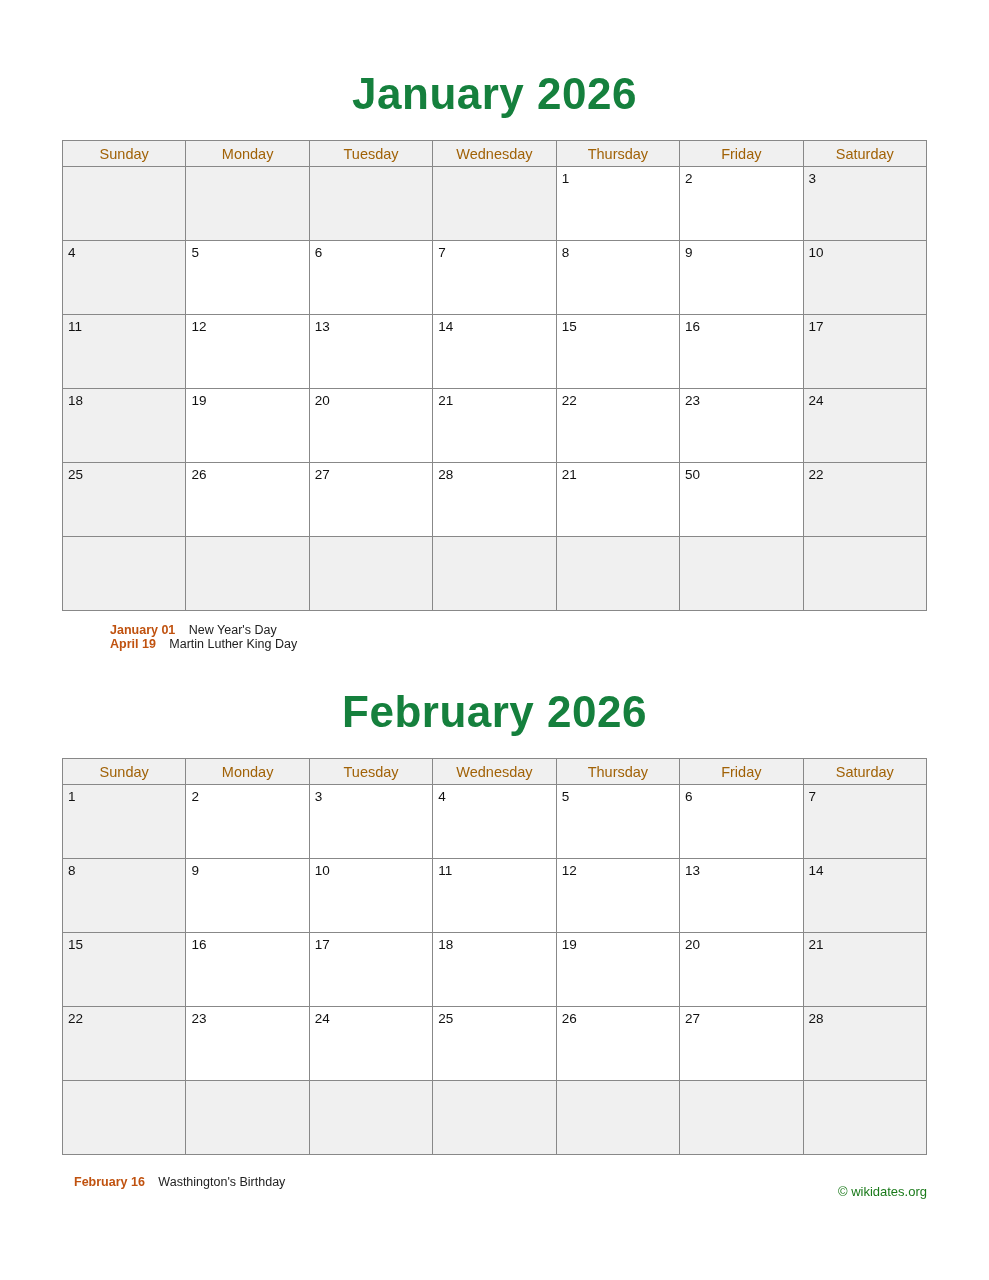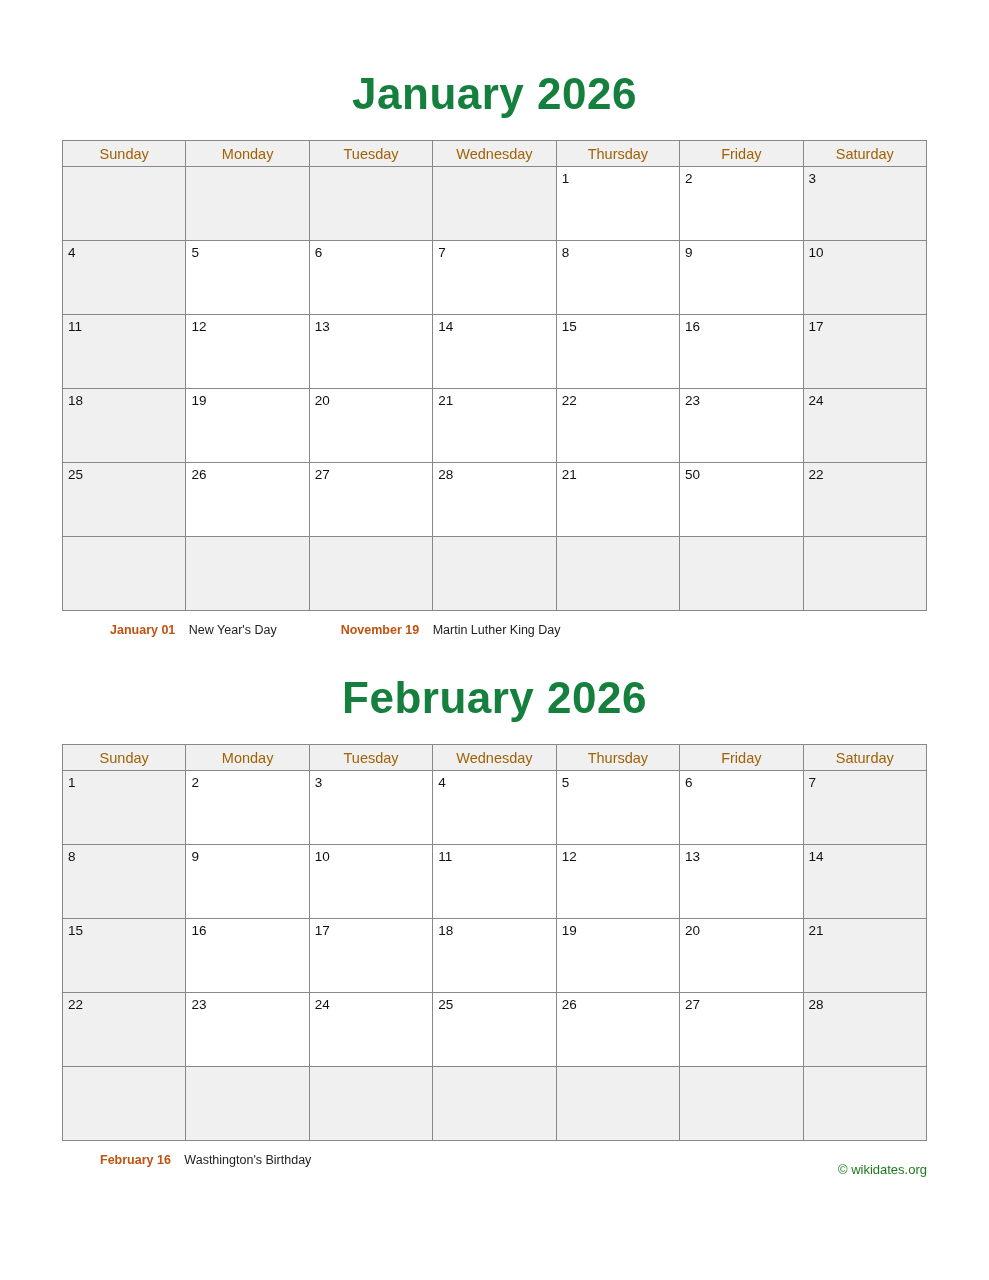--- a/index.html
+++ b/index.html
@@ -68,40 +68,40 @@
   table.cal td.weekend {
     background: #f0f0f0;
   }
   table.cal td.empty {
     background: #f0f0f0;
   }
   .holidays {
     margin-top: 12px;
     font-size: 12.5px;
     display: flex;
-    flex-direction: row;
+    flex-direction: column;
     align-items: flex-start;
     padding-left: 110px;
   }
   .holiday {
     margin-right: 64px;
     white-space: nowrap;
   }
   .holiday .hdate {
     color: #c0520f;
     font-weight: bold;
     margin-right: 10px;
   }
   .holiday .hname {
     color: #222222;
   }
   .footer-row {
     position: relative;
-    margin-top: 12px;
-    padding-left: 100px;
+    margin-top: 20px;
+    padding-left: 74px;
     font-size: 12.5px;
     height: 20px;
   }
   .credit {
     position: absolute;
     right: 62px;
     top: 9px;
     color: #1a7a1a;
     font-size: 13px;
   }
@@ -182,21 +182,21 @@
         </tr>
       </tbody>
     </table>
 
     <div class="holidays">
       <div class="holiday">
         <span class="hdate">January 01</span>
         <span class="hname">New Year's Day</span>
       </div>
       <div class="holiday">
-        <span class="hdate">November 19</span>
+        <span class="hdate">April 19</span>
         <span class="hname">Martin Luther King Day</span>
       </div>
     </div>
   </div>
 
   <div class="month-block" id="month-1">
     <div class="month-title">February 2026</div>
     <table class="cal">
       <thead>
         <tr>

